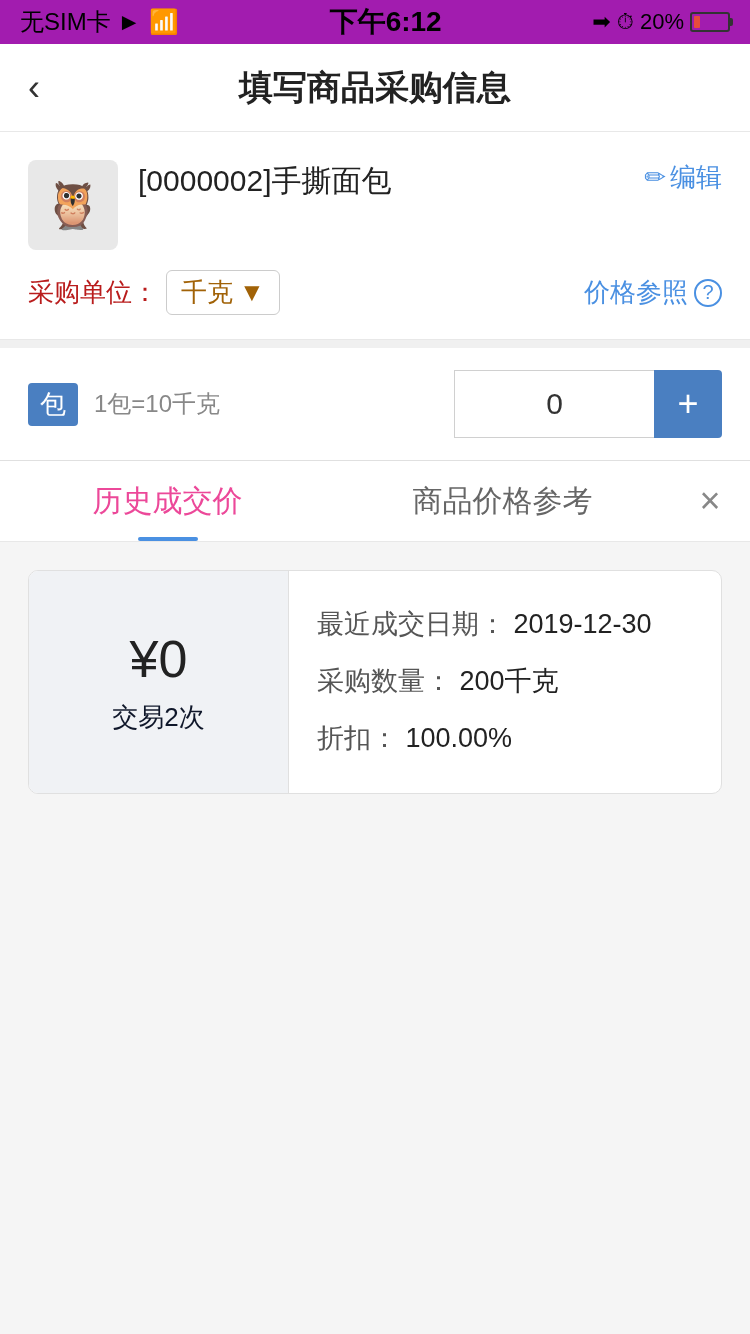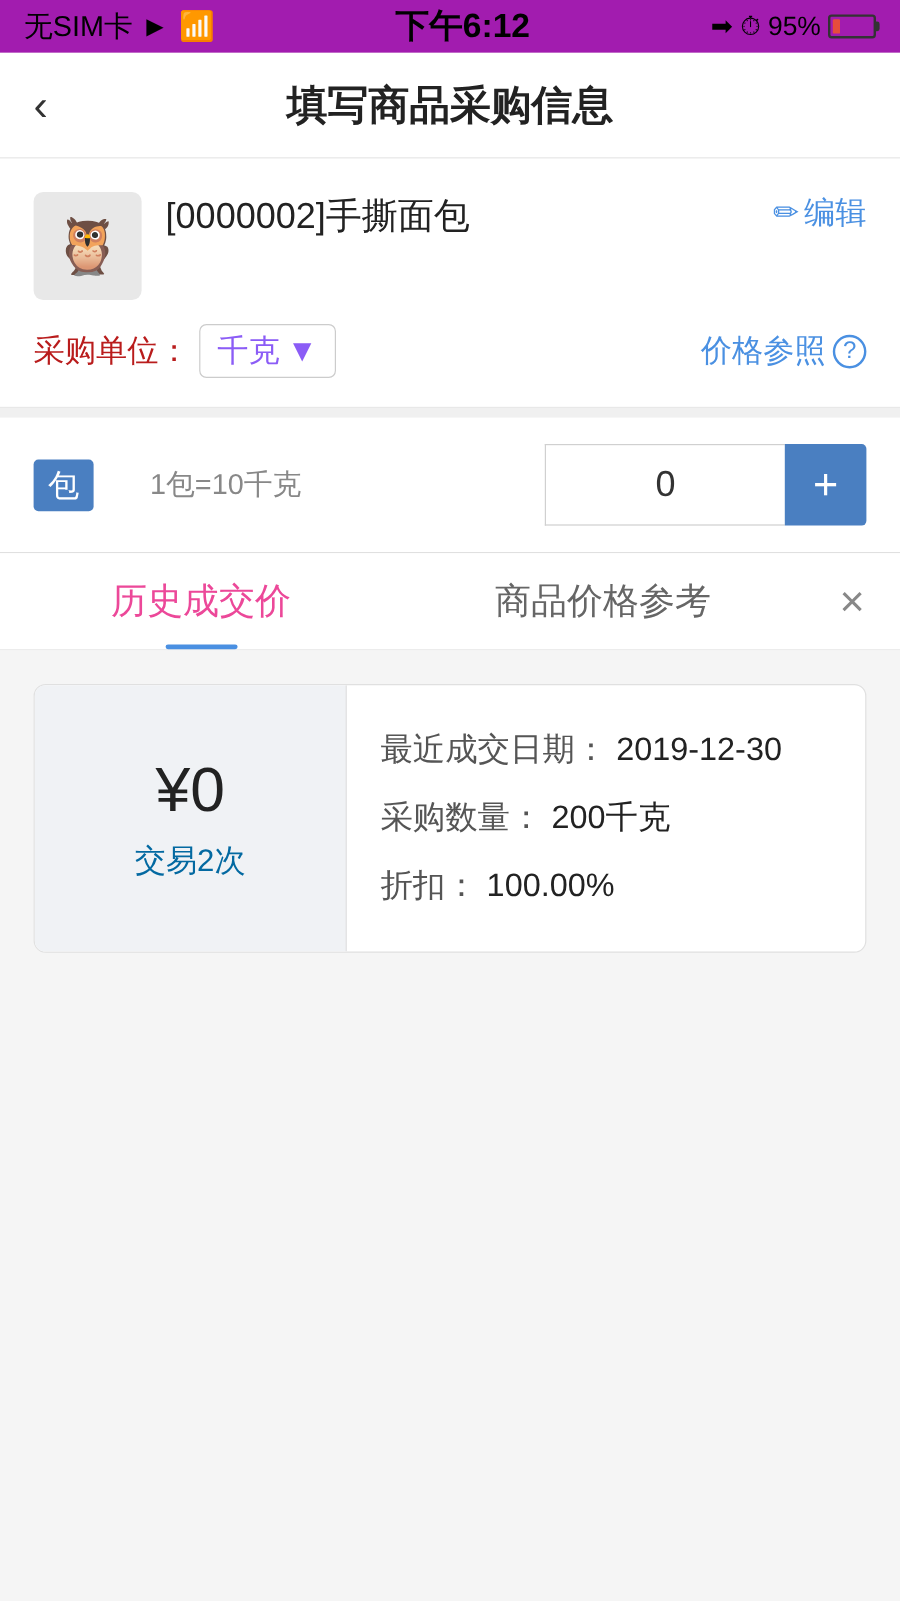--- a/index.html
+++ b/index.html
@@ -138,21 +138,21 @@
       font-size: 26px;
       color: #b91c1c;
     }
     .unit-select {
       display: inline-flex;
       align-items: center;
       border: 1px solid #ccc;
       border-radius: 6px;
       padding: 4px 14px;
       font-size: 26px;
-      color: #8b5cf6;
+      color: #a16207;
       background: #fff;
       cursor: pointer;
       gap: 6px;
     }
     .price-ref {
       color: #4a90e2;
       font-size: 26px;
       display: flex;
       align-items: center;
       gap: 6px;
@@ -188,21 +188,20 @@
     .qty-unit-badge {
       background: #4a7fc1;
       color: #fff;
       font-size: 26px;
       padding: 4px 12px;
       border-radius: 4px;
     }
     .qty-conversion {
       font-size: 24px;
       color: #888;
-      margin-left: 31px;
     }
     .qty-input-area {
       display: flex;
       align-items: center;
       gap: 0;
     }
     .qty-input-box {
       width: 200px;
       height: 68px;
       border: 1px solid #d0d0d0;
@@ -297,21 +296,21 @@
       border-right: 1px solid #e0e0e0;
     }
     .price-amount {
       font-size: 52px;
       color: #222;
       font-weight: 400;
       line-height: 1.2;
     }
     .price-count {
       font-size: 26px;
-      color: #0369a1;
+      color: #0f172a;
       margin-top: 10px;
     }
     .price-card-right {
       flex: 1;
       padding: 32px 28px;
       display: flex;
       flex-direction: column;
       gap: 14px;
     }
     .price-detail-row {
@@ -331,21 +330,21 @@
 
 <div class="status-bar">
   <div class="status-left">
     <span>无SIM卡 ►</span>
     <span>📶</span>
   </div>
   <div class="status-center">下午6:12</div>
   <div class="status-right">
     <span>➡</span>
     <span>⏱</span>
-    <span>95%</span>
+    <span>20%</span>
     <span class="battery-box">
       <span class="battery-fill"></span>
     </span>
   </div>
 </div>
 
 <div class="nav-bar">
   <div class="nav-back">‹</div>
   <div class="nav-title">填写商品采购信息</div>
 </div>

